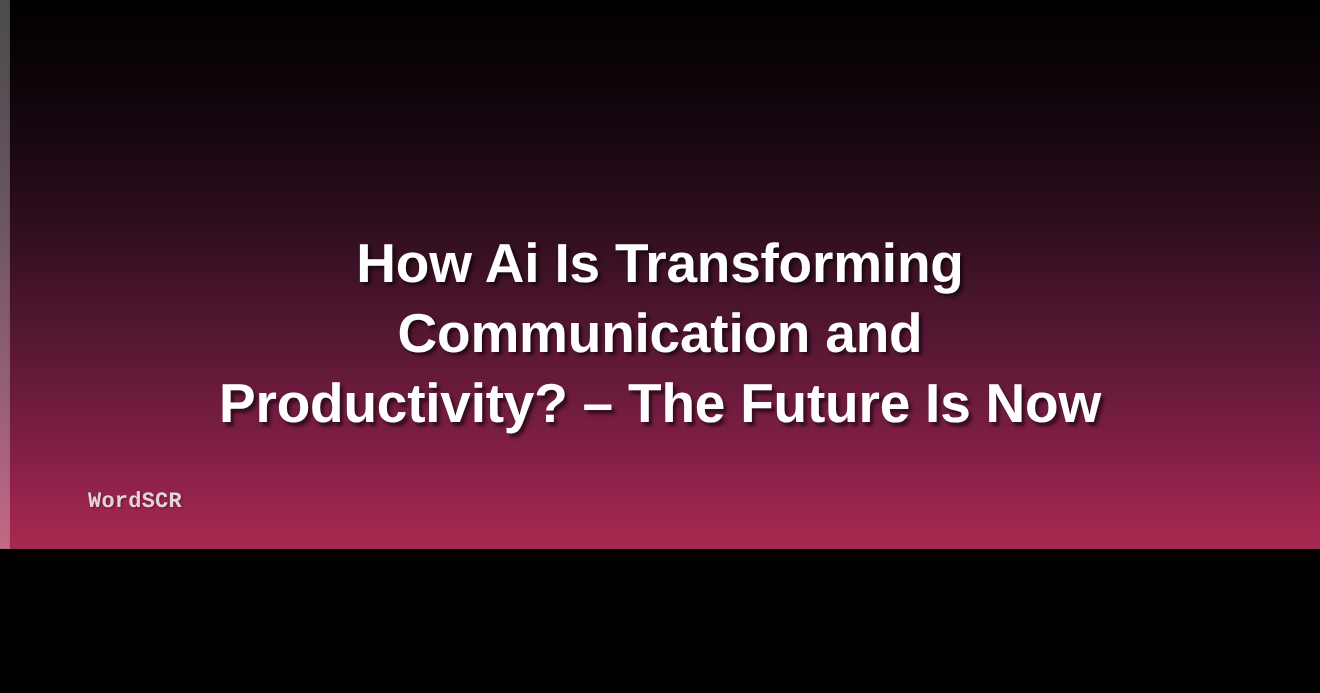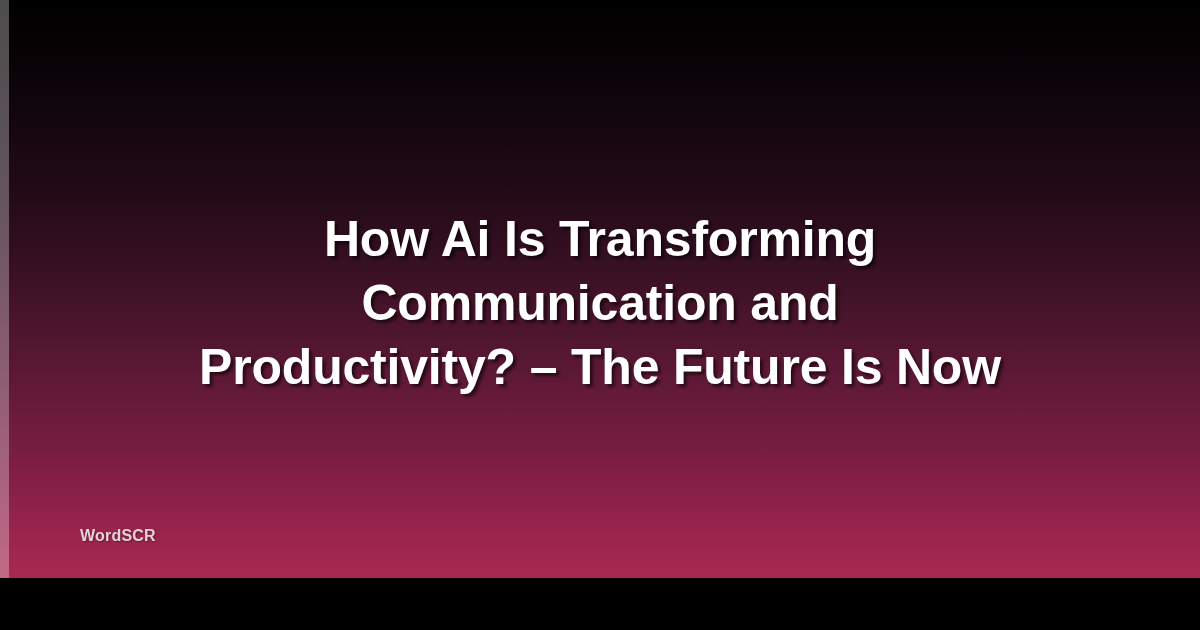--- a/index.html
+++ b/index.html
@@ -12,21 +12,21 @@
     width: 1200px;
     height: 630px;
     overflow: hidden;
     font-family: "Liberation Sans", sans-serif;
     background: #000000;
   }
 
   .card {
     position: relative;
     width: 1200px;
-    height: 578px;
+    height: 499px;
     overflow: hidden;
     box-sizing: border-box;
     background-color: #000000;
     background-image: linear-gradient(
       to bottom,
       #000000 0%,
       #050103 6%,
       #0c0409 14%,
       #170710 24%,
       #240b18 34%,
@@ -76,22 +76,22 @@
     text-shadow: 3px 3px 3px rgba(0, 0, 0, 0.55);
     white-space: pre-line;
   }
 
   .brand {
     position: absolute;
     left: 80px;
     bottom: 32px;
     margin: 0;
     color: #e5d3da;
-    font-family: Liberation Sans, sans-serif;
-    font-size: 16px;
+    font-family: Liberation Mono, monospace;
+    font-size: 20px;
     font-weight: bold;
     letter-spacing: 0.2px;
     line-height: 20px;
     text-shadow: 1px 1px 2px rgba(0, 0, 0, 0.35);
   }
 </style>
 </head>
 <body>
 
 <div class="card">

